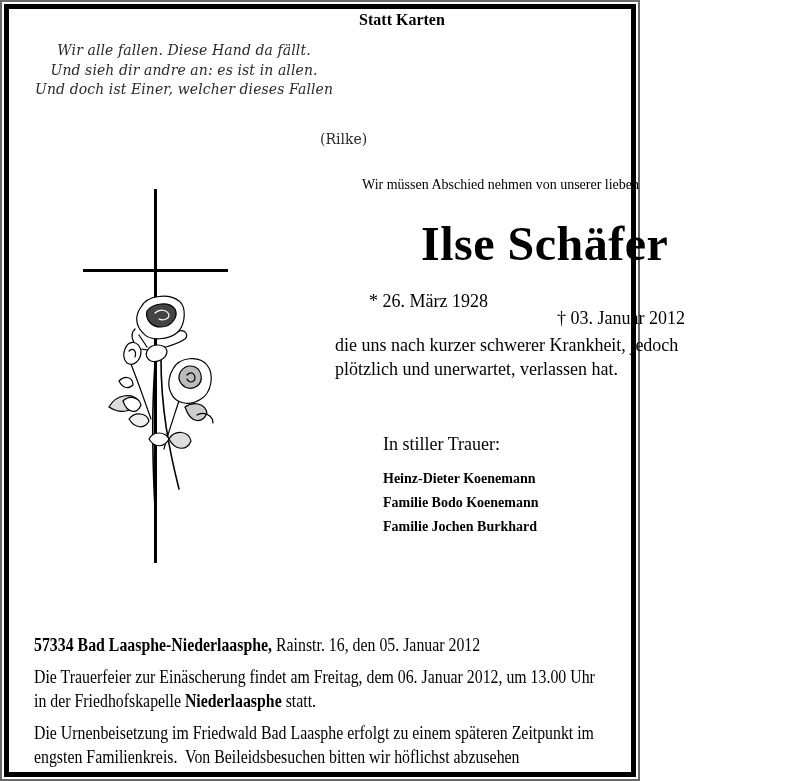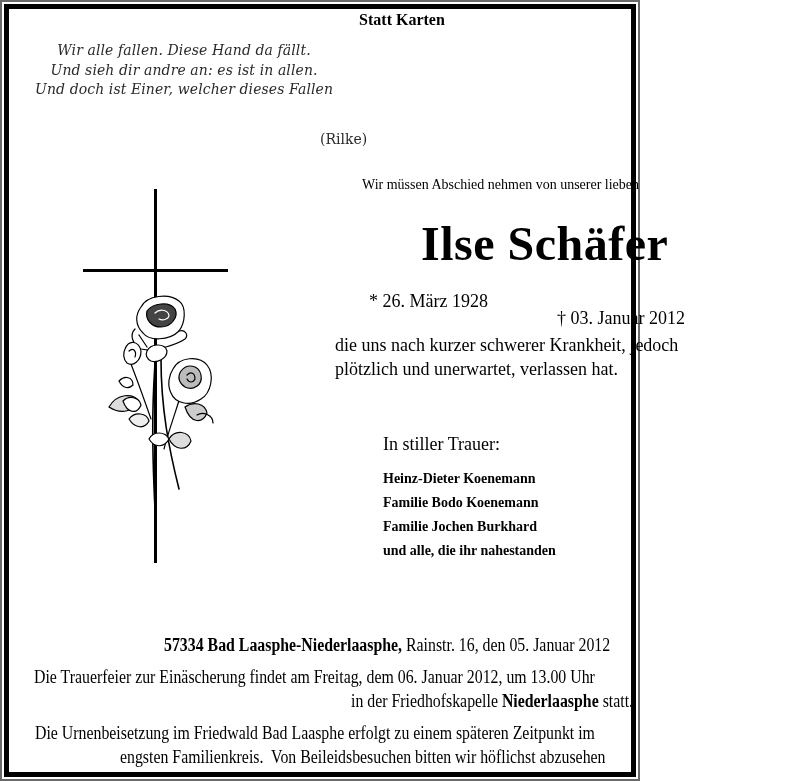--- a/index.html
+++ b/index.html
@@ -23,21 +23,21 @@
     .intro { left: 353px; top: 168px; font-size: 14px; }
     .name { left: 412px; top: 207px; font-size: 48px; font-weight: bold; letter-spacing: 0.5px; }
     .born { left: 360px; top: 282px; font-size: 18px; }
     .died { left: 548px; top: 299px; font-size: 18px; }
     .body-text { left: 326px; top: 324px; font-size: 18px; line-height: 24px; }
     .mourning { left: 374px; top: 425px; font-size: 18px; }
     .mourners { left: 374px; top: 458px; font-size: 14px; font-weight: bold; line-height: 24px; }
     .cross-v { position: absolute; left: 145px; top: 180px; width: 3px; height: 374px; background: #000; }
     .cross-h { position: absolute; left: 74px; top: 260px; width: 145px; height: 3px; background: #000; }
     .rose-art { position: absolute; left: 80px; top: 280px; width: 150px; height: 230px; }
-    .footer { left: 25px; top: 624px; font-size: 18px; line-height: 24px; text-align: right; }
+    .footer { left: 25px; top: 624px; font-size: 18px; line-height: 24px; }
     .footer .cond { display: inline-block; transform: scaleX(0.88); transform-origin: left center; }
     .footer-line { display: block; }
     .footer-gap { height: 8px; }
     b { font-weight: bold; }
   </style>
 </head>
 <body>
 
 <div class="frame">
   <div class="inner serif">
@@ -97,21 +97,20 @@
     <div class="abs body-text">
       <div>die uns nach kurzer schwerer Krankheit, jedoch</div>
       <div>plötzlich und unerwartet, verlassen hat.</div>
     </div>
 
     <div class="abs mourning">In stiller Trauer:</div>
     <div class="abs mourners">
       <div>Heinz-Dieter Koenemann</div>
       <div>Familie Bodo Koenemann</div>
       <div>Familie Jochen Burkhard</div>
-      <div>und alle, die ihr nahestanden</div>
     </div>
 
     <div class="abs footer">
       <span class="footer-line"><span class="cond"><b>57334 Bad Laasphe-Niederlaasphe,</b><span> Rainstr. 16, den 05. Januar 2012</span></span></span>
       <div class="footer-gap"></div>
       <span class="footer-line"><span class="cond">Die Trauerfeier zur Einäscherung findet am Freitag, dem 06. Januar 2012, um 13.00 Uhr</span></span>
       <span class="footer-line"><span class="cond"><span>in der Friedhofskapelle </span><b>Niederlaasphe</b><span> statt.</span></span></span>
       <div class="footer-gap"></div>
       <span class="footer-line"><span class="cond">Die Urnenbeisetzung im Friedwald Bad Laasphe erfolgt zu einem späteren Zeitpunkt im</span></span>
       <span class="footer-line"><span class="cond" style="white-space: pre;">engsten Familienkreis.  Von Beileidsbesuchen bitten wir höflichst abzusehen</span></span>

